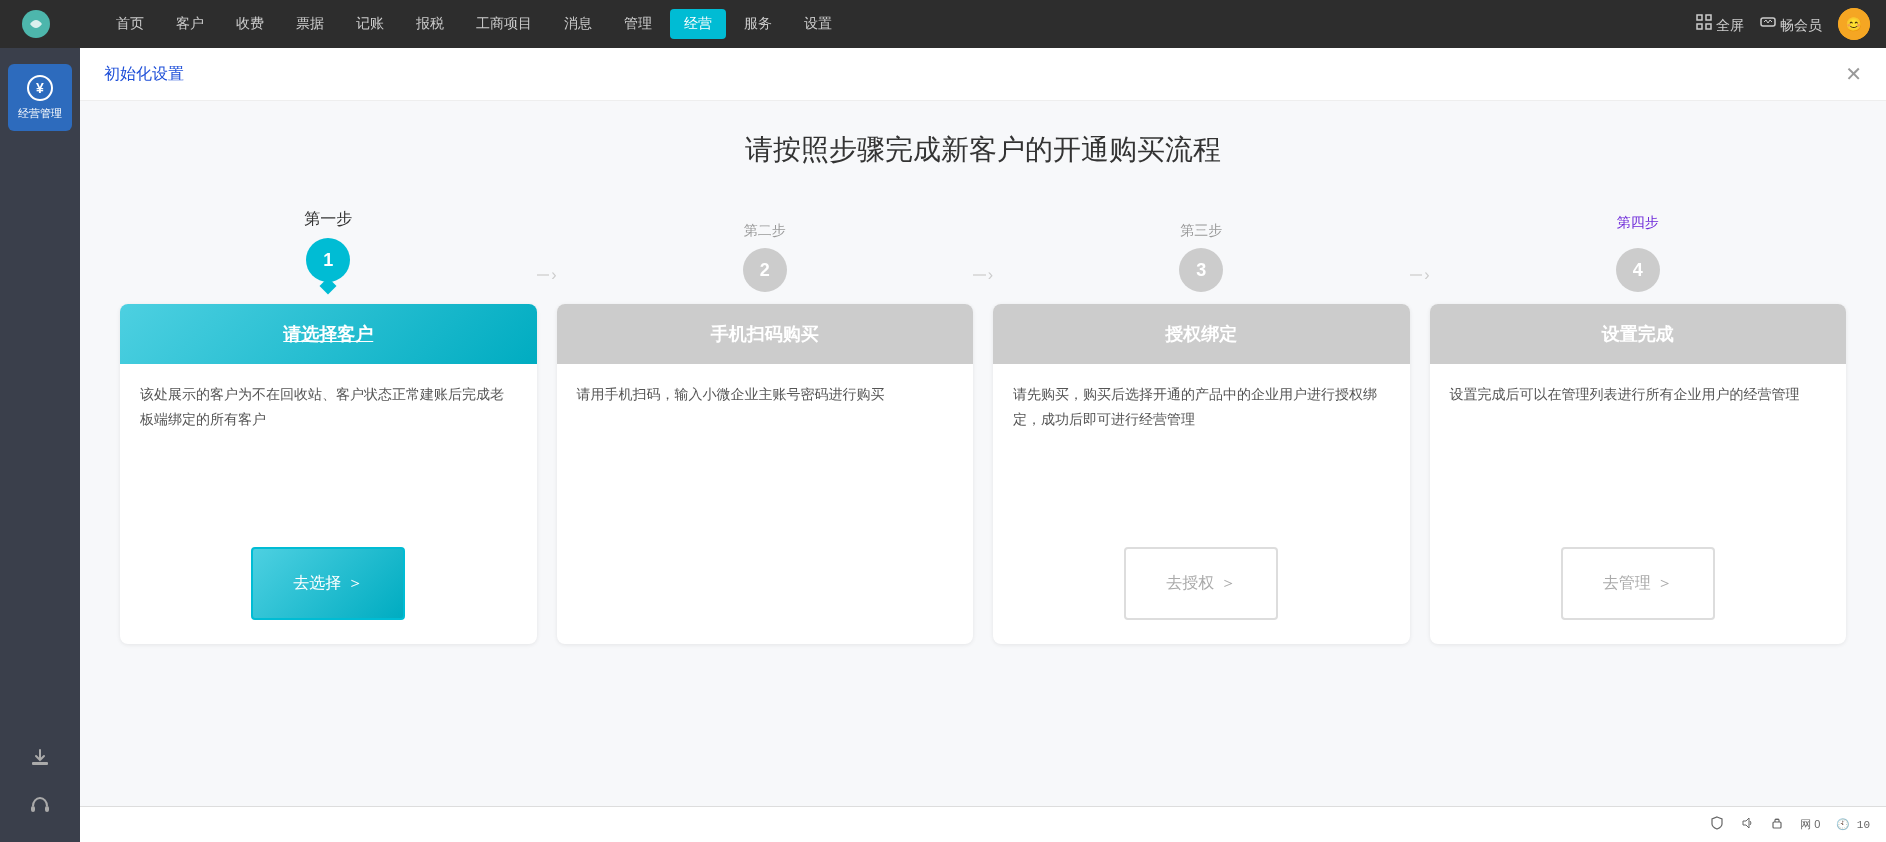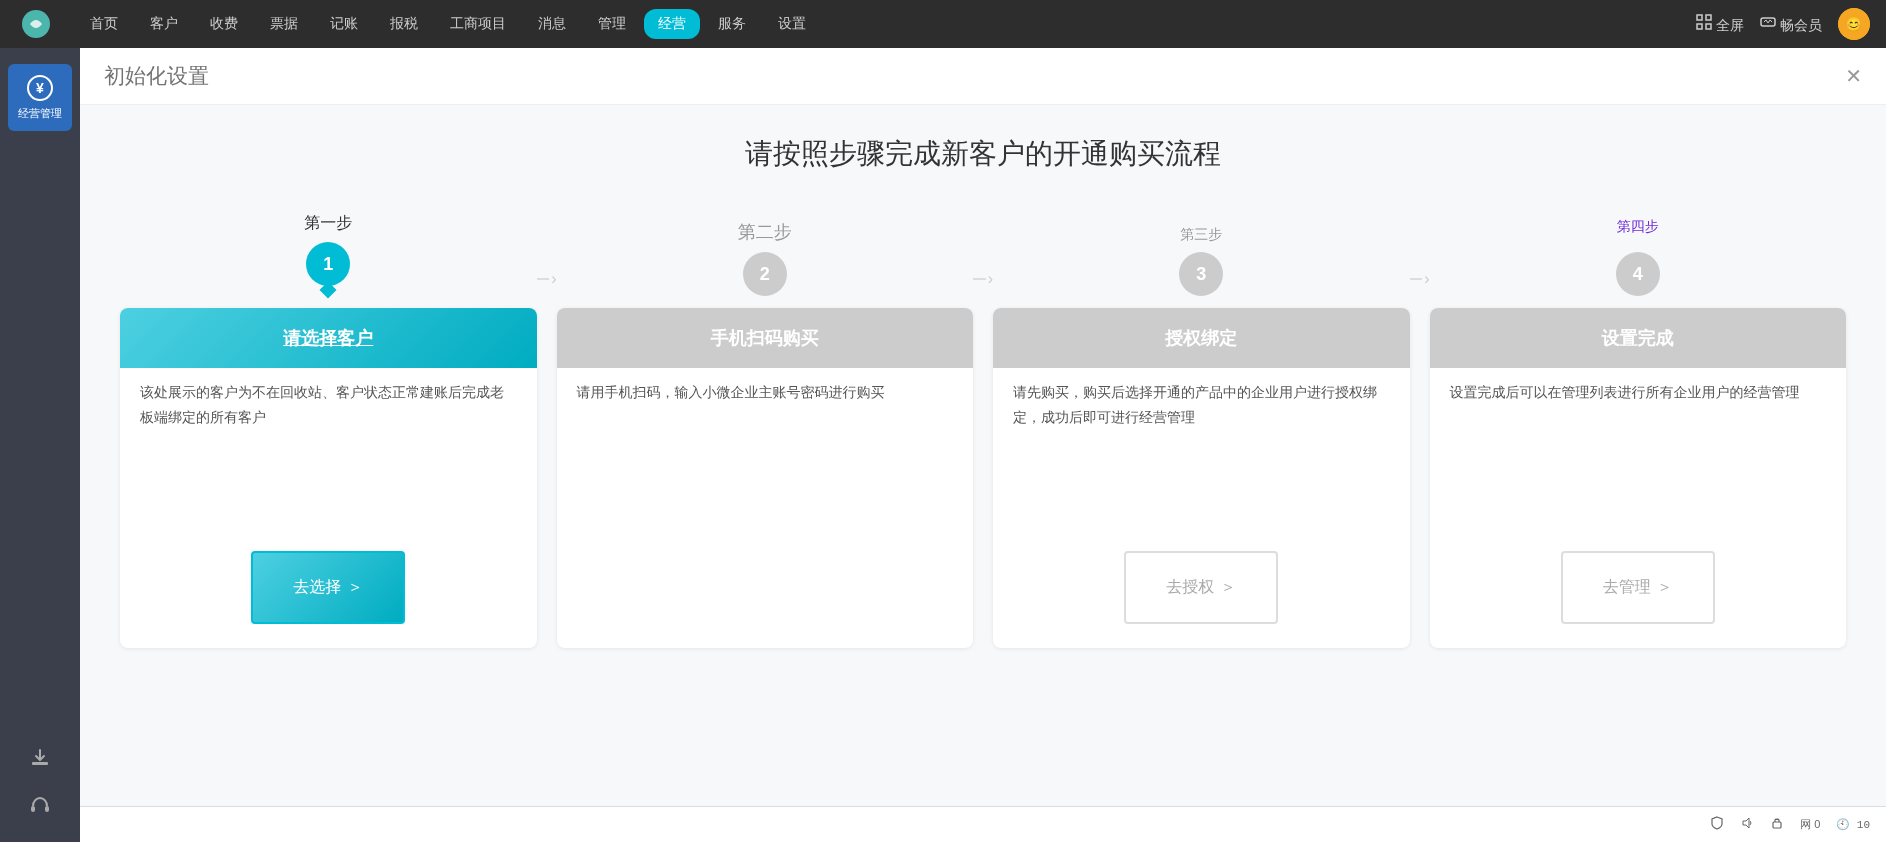--- a/index.html
+++ b/index.html
@@ -10,40 +10,41 @@
       height: 48px;
       background: #2d2d2d;
       display: flex;
       align-items: center;
       padding: 0 16px;
       color: #ccc;
       font-size: 14px;
       position: fixed;
       top: 0; left: 0; right: 0;
       z-index: 100;
+      gap: 26px;
     }
     .top-nav .logo {
       width: 40px;
       height: 40px;
       margin-right: 20px;
       display: flex; align-items: center; justify-content: center;
     }
     .top-nav .logo svg { width: 32px; height: 32px; }
     .nav-items { display: flex; gap: 4px; flex: 1; }
     .nav-item {
       padding: 6px 14px;
       cursor: pointer;
       border-radius: 4px;
       color: #ccc;
       font-size: 14px;
     }
     .nav-item.active {
       background: #00bcd4;
       color: #fff;
-      border-radius: 12px;
+      border-radius: 4px;
     }
     .nav-right {
       display: flex; align-items: center; gap: 16px; color: #ccc; font-size: 14px;
     }
     .nav-right span { cursor: pointer; }
     .avatar {
       width: 32px; height: 32px; border-radius: 50%; background: #f5a623;
       display: flex; align-items: center; justify-content: center;
       overflow: hidden;
     }
@@ -91,21 +92,21 @@
       display: flex; flex-direction: column;
     }
 
     
     .page-header {
       display: flex; align-items: center; justify-content: space-between;
       padding: 14px 24px;
       border-bottom: 1px solid #eee;
       background: #fff;
     }
-    .page-title { font-size: 21px; color: #737373; font-weight: normal; }
+    .page-title { font-size: 16px; color: #1d4ed8; font-weight: normal; }
     .close-btn { font-size: 20px; color: #999; cursor: pointer; }
 
     
     .content {
       flex: 1;
       background: #f7f8fa;
       padding: 30px 40px;
       overflow-y: auto;
     }
 
@@ -139,21 +140,21 @@
       text-align: center;
       font-size: 18px;
       color: #fff;
       font-weight: bold;
       background: #ccc;
     }
     .card-header.active { background: linear-gradient(135deg, #4dd0e1, #00acc1); text-decoration: underline; }
 
     .card-body {
       flex: 1;
-      padding: 12px 20px;
+      padding: 18px 20px;
       color: #555;
       font-size: 14px;
       line-height: 1.8;
     }
 
     .card-footer {
       padding: 16px 20px 24px;
       display: flex; justify-content: center;
     }
 
@@ -291,21 +292,21 @@
 
           <div style="width:12px;height:12px;background:#00bcd4;transform:rotate(45deg);margin-top:-2px;z-index:1;"></div>
         </div>
 
         <div style="flex:1; display:flex; align-items:center; margin-bottom:8px;">
           <div style="flex:1;height:2px;background:#ddd;"></div>
           <span style="color:#ccc;font-size:16px;margin-left:2px;">›</span>
         </div>
 
         <div style="display: flex; flex-direction: column; align-items: center; width: calc(25% - 15px);">
-          <span style="font-size:18px; color:#999; margin-bottom:8px;">第二步</span>
+          <span style="font-size:14px; color:#999; margin-bottom:8px;">第二步</span>
           <div style="width:44px;height:44px;border-radius:50%;background:#ccc;color:#fff;font-size:18px;font-weight:bold;display:flex;align-items:center;justify-content:center;">
             <span>2</span>
           </div>
         </div>
 
         <div style="flex:1; display:flex; align-items:center; margin-bottom:8px;">
           <div style="flex:1;height:2px;background:#ddd;"></div>
           <span style="color:#ccc;font-size:16px;margin-left:2px;">›</span>
         </div>
 

